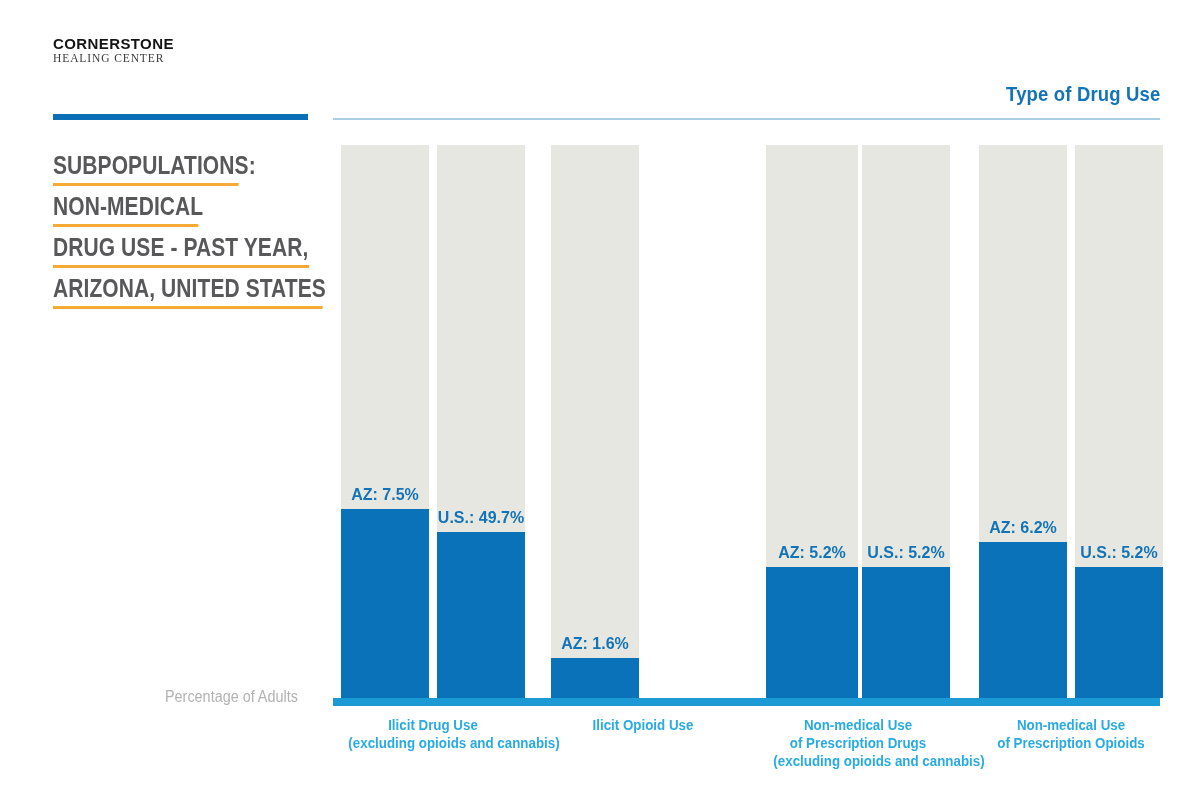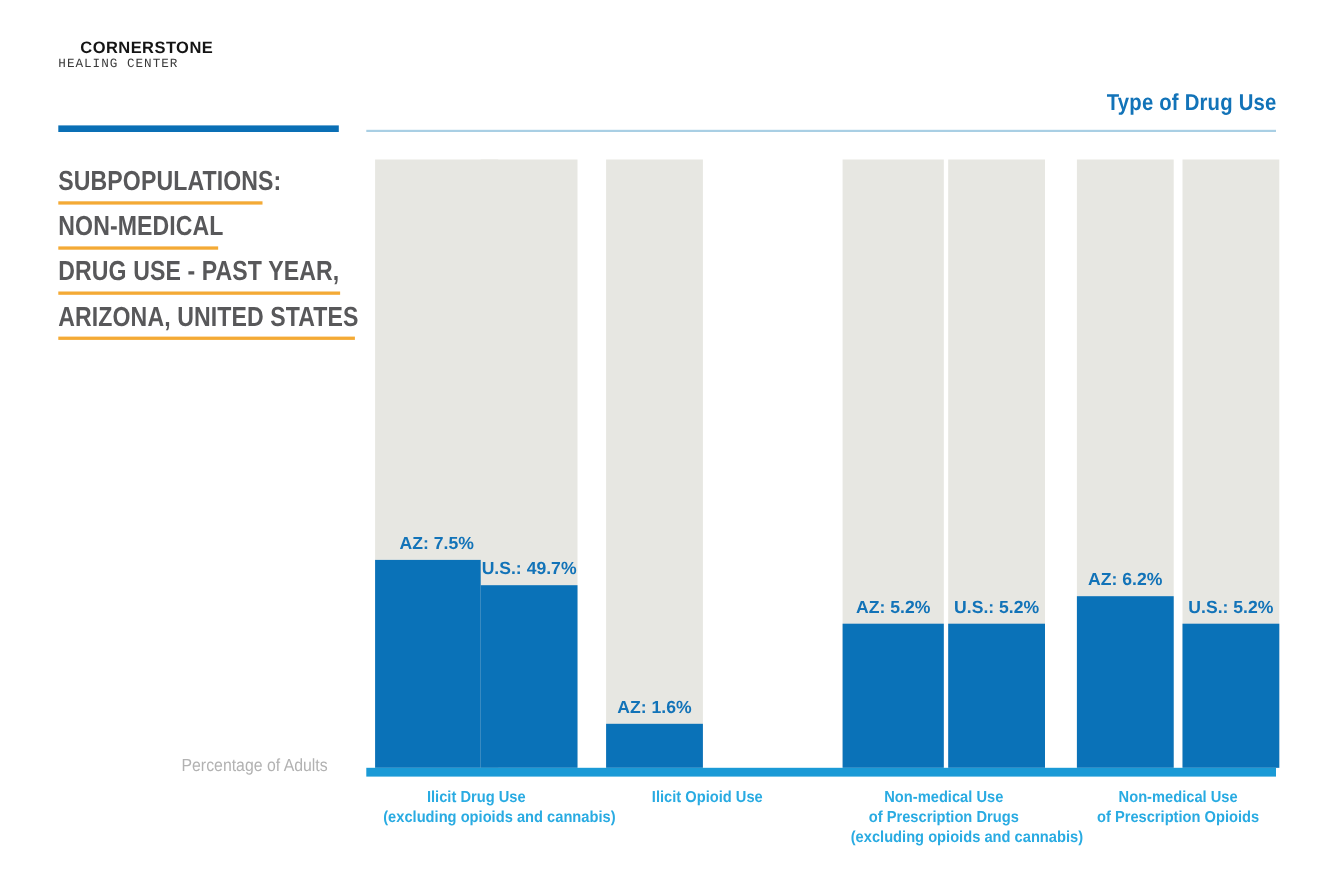--- a/index.html
+++ b/index.html
@@ -23,24 +23,23 @@
     top: 36px;
     line-height: 1;
   }
   .logo-main {
     font-family: "Liberation Sans", sans-serif;
     font-weight: bold;
     font-size: 15px;
     letter-spacing: 0.4px;
     color: #141414;
     display: block;
-    margin-left: 20px;
   }
   .logo-sub {
-    font-family: Liberation Mono, monospace;
+    font-family: Liberation Serif, serif;
     font-weight: normal;
     font-size: 11.5px;
     letter-spacing: 0.9px;
     color: #3a3a3a;
     display: block;
     margin-top: 2px;
   }
 
   
   .accent-rule {
@@ -204,21 +203,21 @@
   <span class="title-line l1">SUBPOPULATIONS:</span>
   <span class="title-line l2">NON-MEDICAL</span>
   <span class="title-line l3">DRUG USE - PAST YEAR,</span>
   <span class="title-line l4">ARIZONA, UNITED STATES</span>
 </div>
 
 <div class="y-caption">Percentage of Adults</div>
 
 <div class="plot" id="plot">
     <div class="group" style="left: 8px; width: 184px;">
-      <div class="bar-slot" style="left: 0px; width: 88px; padding-left: 24px;">
+      <div class="bar-slot" style="left: 0px; width: 88px;">
         <div class="track"></div>
         <div class="fill" style="height: 189px;"></div>
         <div class="vlabel" style="bottom: 194px;">AZ: 7.5%</div>
       </div>
       <div class="bar-slot" style="left: 96px; width: 88px;">
         <div class="track"></div>
         <div class="fill" style="height: 166px;"></div>
         <div class="vlabel" style="bottom: 171px;">U.S.: 49.7%</div>
       </div>
     </div>

